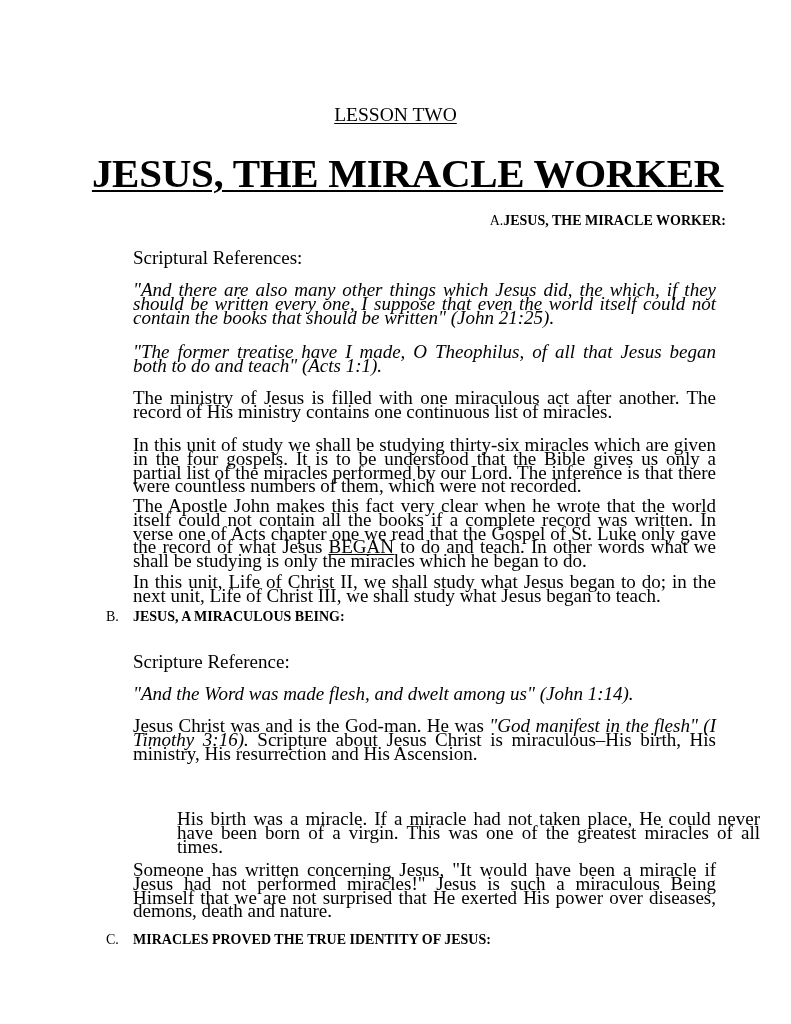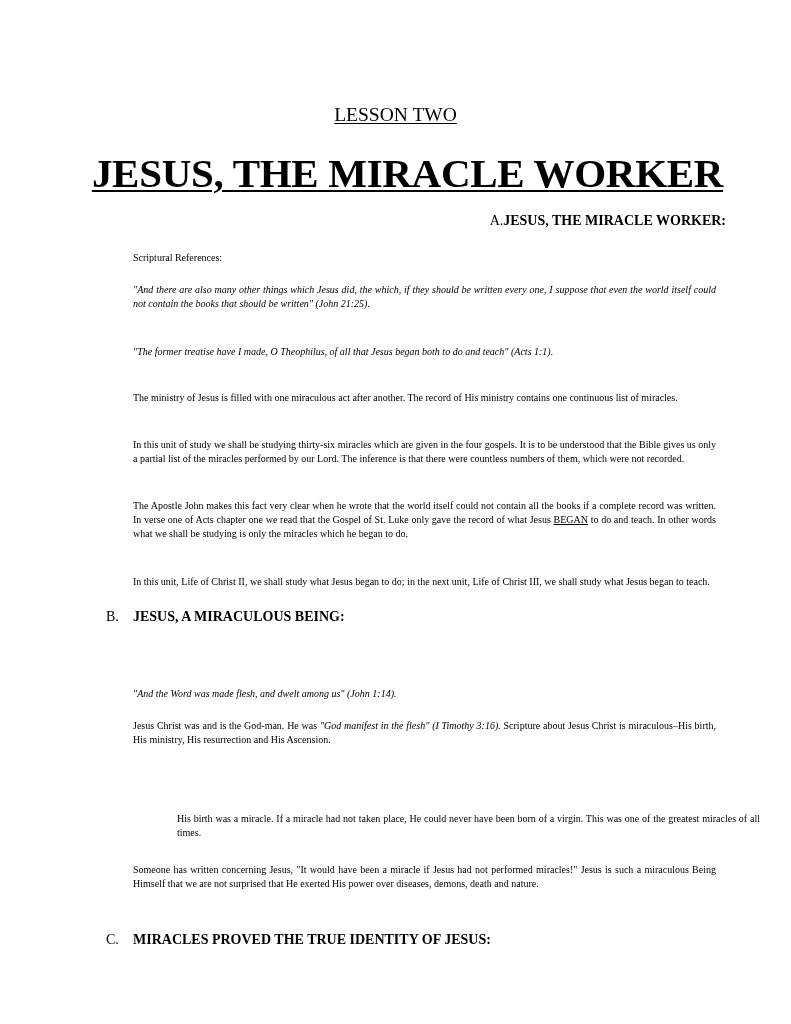--- a/index.html
+++ b/index.html
@@ -56,21 +56,21 @@
     }
     .section-head .marker {
       display: inline-block;
       width: 27px;
       font-weight: normal;
     }
     .para {
       position: absolute;
       left: 133px;
       width: 583px;
-      font-size: 10px;
+      font-size: 19px;
       line-height: 13.8px;
       text-align: justify;
       text-align-last: left;
     }
     .para.italic, .italic { font-style: italic; }
     .u { text-decoration: underline; }
   </style>
 </head>
 <body>
 
@@ -96,20 +96,21 @@
   <div class="para" style="top:499px;">
     <span>The Apostle John makes this fact very clear when he wrote that the  world  itself  could  not contain all the books if a complete record was written.  In verse one of Acts chapter one we read that the Gospel of St. Luke only gave the record of what Jesus </span><span class="u">BEGAN</span><span> to do and teach.  In other words what we shall be studying is only the miracles which he began to do.</span>
   </div>
 
   <div class="para" style="top:575px;">In this unit, Life of Christ II, we shall study what Jesus began to do; in the next unit, Life of Christ III, we shall study what Jesus began to teach.</div>
 
   <div class="section-head" style="top:609px;">
     <span class="marker">B.</span><span>JESUS, A MIRACULOUS BEING:</span>
   </div>
 
+  <div class="para" style="top:655px;">Scripture Reference:</div>
 
   <div class="para italic" style="top:687px;">"And the Word was made flesh, and dwelt among us"  (John 1:14).</div>
 
   <div class="para" style="top:719px;">
     <span>Jesus Christ was and is the God-man.  He was </span><span class="italic">"God manifest in the flesh" (I Timothy 3:16).</span><span> Scripture about Jesus Christ is miraculous–His birth, His ministry, His resurrection and His Ascension.</span>
   </div>
 
   <div class="para" style="top:812px;margin-left:44px;">His birth was a miracle.  If a miracle had not taken place, He could never have been born of a virgin.  This was one of the greatest miracles of all times.</div>
 
   <div class="para" style="top:827px;margin-top:36px;">Someone  has  written  concerning  Jesus,  "It  would  have  been  a  miracle  if  Jesus  had  not performed miracles!"  Jesus is such a miraculous Being Himself that we are not surprised that He exerted His power over diseases, demons, death and nature.</div>

